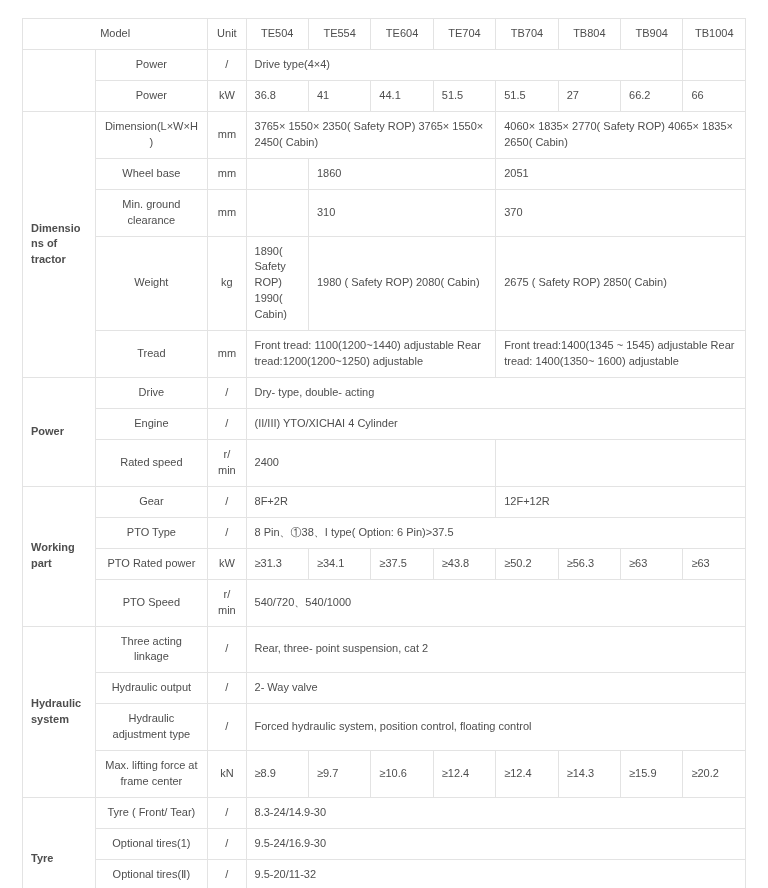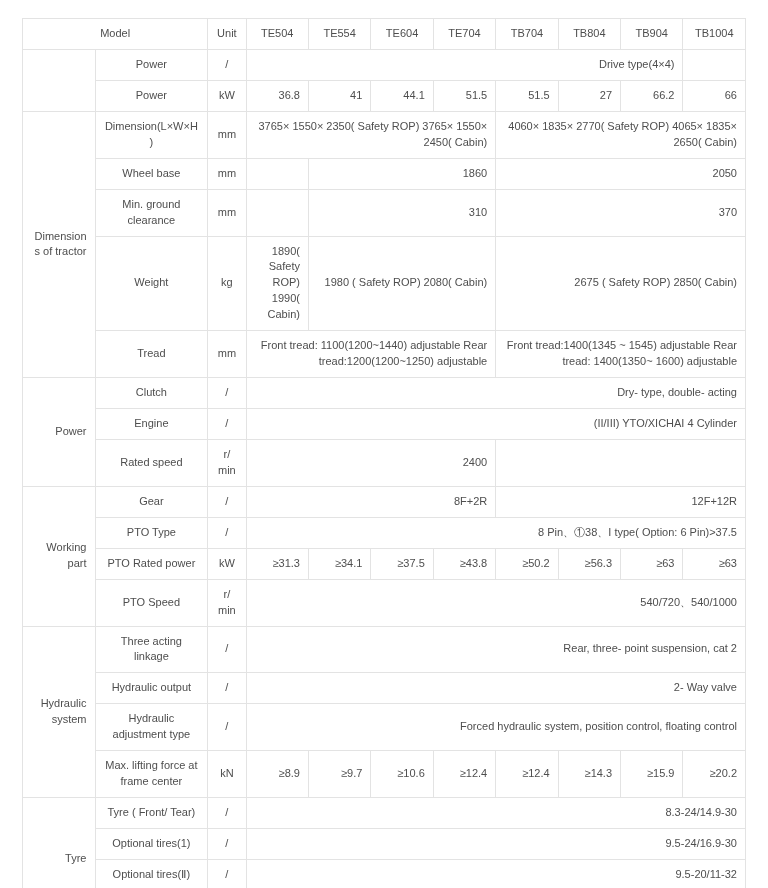--- a/index.html
+++ b/index.html
@@ -26,29 +26,30 @@
   table.spec td {
     border: 1px solid #e3e3e3;
     padding: 7px 8px;
     vertical-align: middle;
     color: #4e4e4e;
     font-size: 11px;
     line-height: 1.45;
     word-wrap: break-word;
   }
   td.cat {
-    text-align: right;
+    text-align: left;
     vertical-align: middle;
+    font-weight: bold;
   }
   td.hdr {
     text-align: center;
     color: #4e4e4e;
   }
   td.num {
-    text-align: right;
+    text-align: left;
   }
   .c-cat  { width: 72px; }
   .c-item { width: 112px; }
   .c-unit { width: 38px; }
   .c-mod  { width: 62px; }
 </style>
 </head>
 <body>
 
 <div id="spec-wrap">
@@ -103,21 +104,21 @@
           <td class="hdr">Dimension(L×W×H)</td>
           <td class="hdr">mm</td>
           <td colspan="4" class="num">3765× 1550× 2350( Safety ROP) 3765× 1550× 2450( Cabin)</td>
           <td colspan="4" class="num">4060× 1835× 2770( Safety ROP) 4065× 1835× 2650( Cabin)</td>
         </tr>
         <tr>
           <td class="hdr">Wheel base</td>
           <td class="hdr">mm</td>
           <td class="num"></td>
           <td colspan="3" class="num">1860</td>
-          <td colspan="4" class="num">2050</td>
+          <td colspan="4" class="num">2051</td>
         </tr>
         <tr>
           <td class="hdr">Min. ground clearance</td>
           <td class="hdr">mm</td>
           <td class="num"></td>
           <td colspan="3" class="num">310</td>
           <td colspan="4" class="num">370</td>
         </tr>
         <tr>
           <td class="hdr">Weight</td>
@@ -127,21 +128,21 @@
           <td colspan="4" class="num">2675 ( Safety ROP) 2850( Cabin)</td>
         </tr>
         <tr>
           <td class="hdr">Tread</td>
           <td class="hdr">mm</td>
           <td colspan="4" class="num">Front tread: 1100(1200~1440) adjustable Rear tread:1200(1200~1250) adjustable</td>
           <td colspan="4" class="num">Front tread:1400(1345 ~ 1545) adjustable Rear tread: 1400(1350~ 1600) adjustable</td>
         </tr>
         <tr>
           <td rowspan="3" class="cat">Power</td>
-          <td class="hdr">Clutch</td>
+          <td class="hdr">Drive</td>
           <td class="hdr">/</td>
           <td colspan="8" class="num">Dry- type, double- acting</td>
         </tr>
         <tr>
           <td class="hdr">Engine</td>
           <td class="hdr">/</td>
           <td colspan="8" class="num">(II/III) YTO/XICHAI 4 Cylinder</td>
         </tr>
         <tr>
           <td class="hdr">Rated speed</td>

